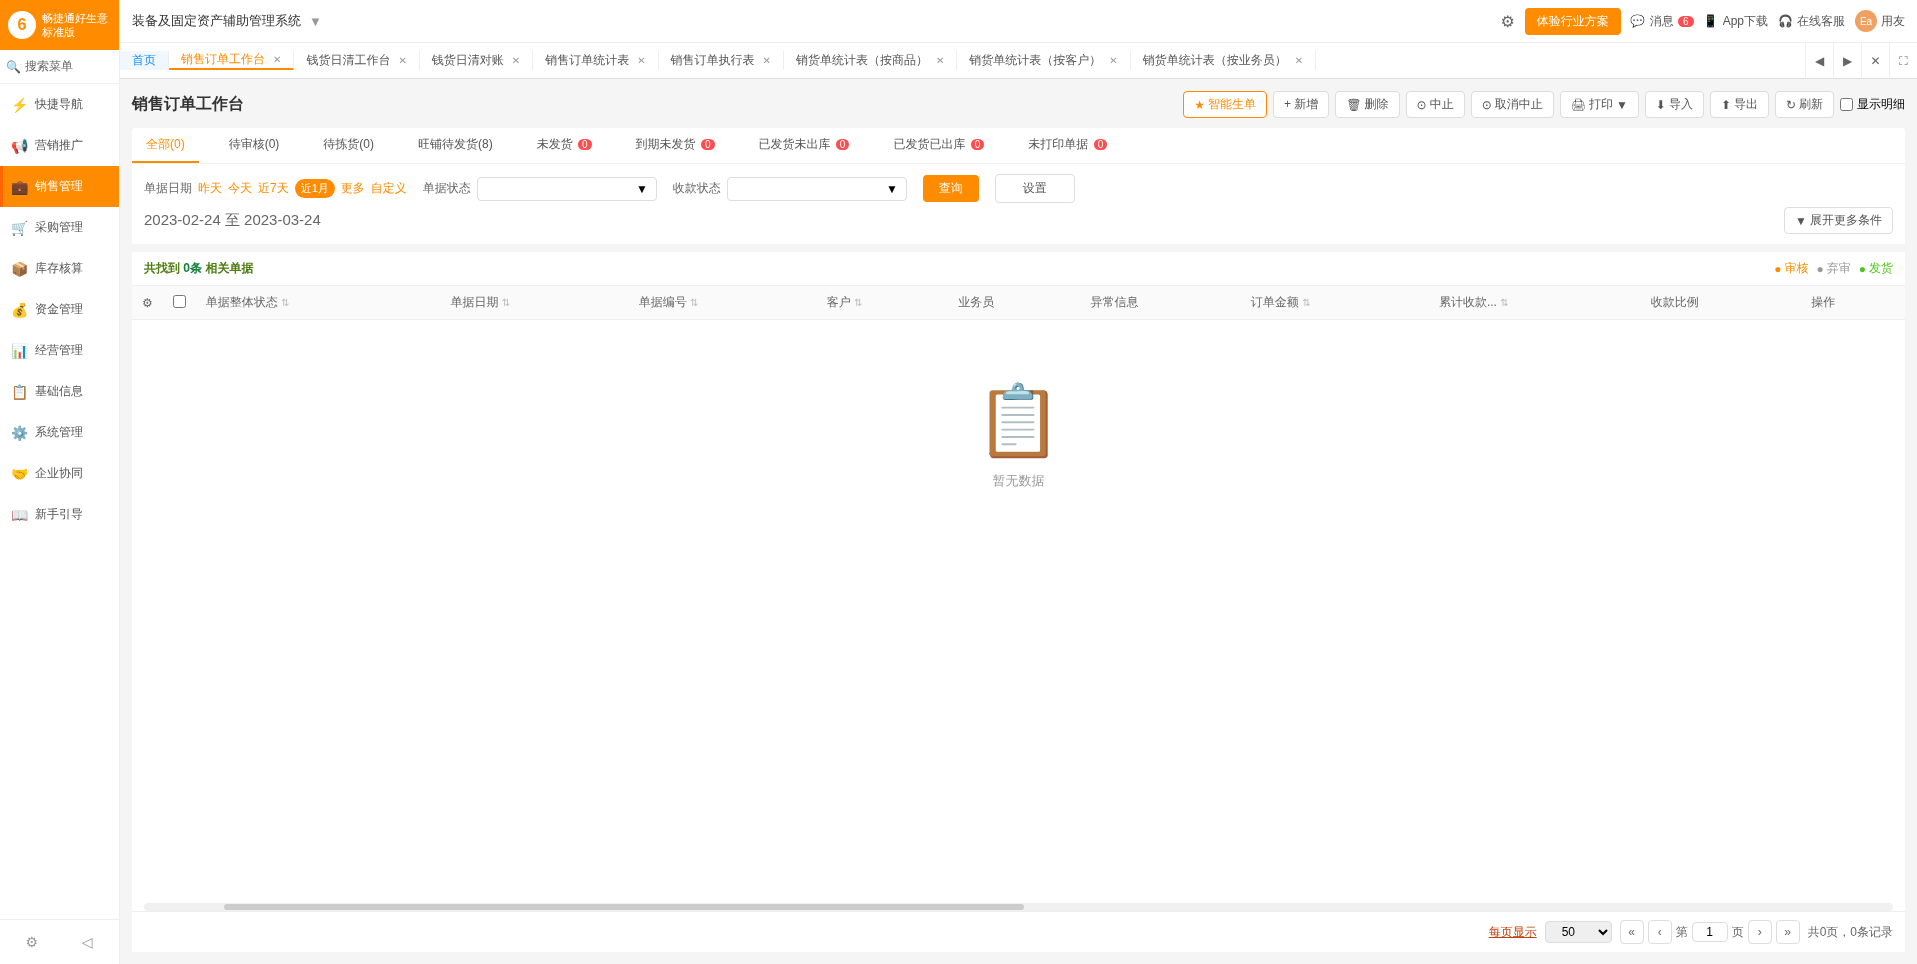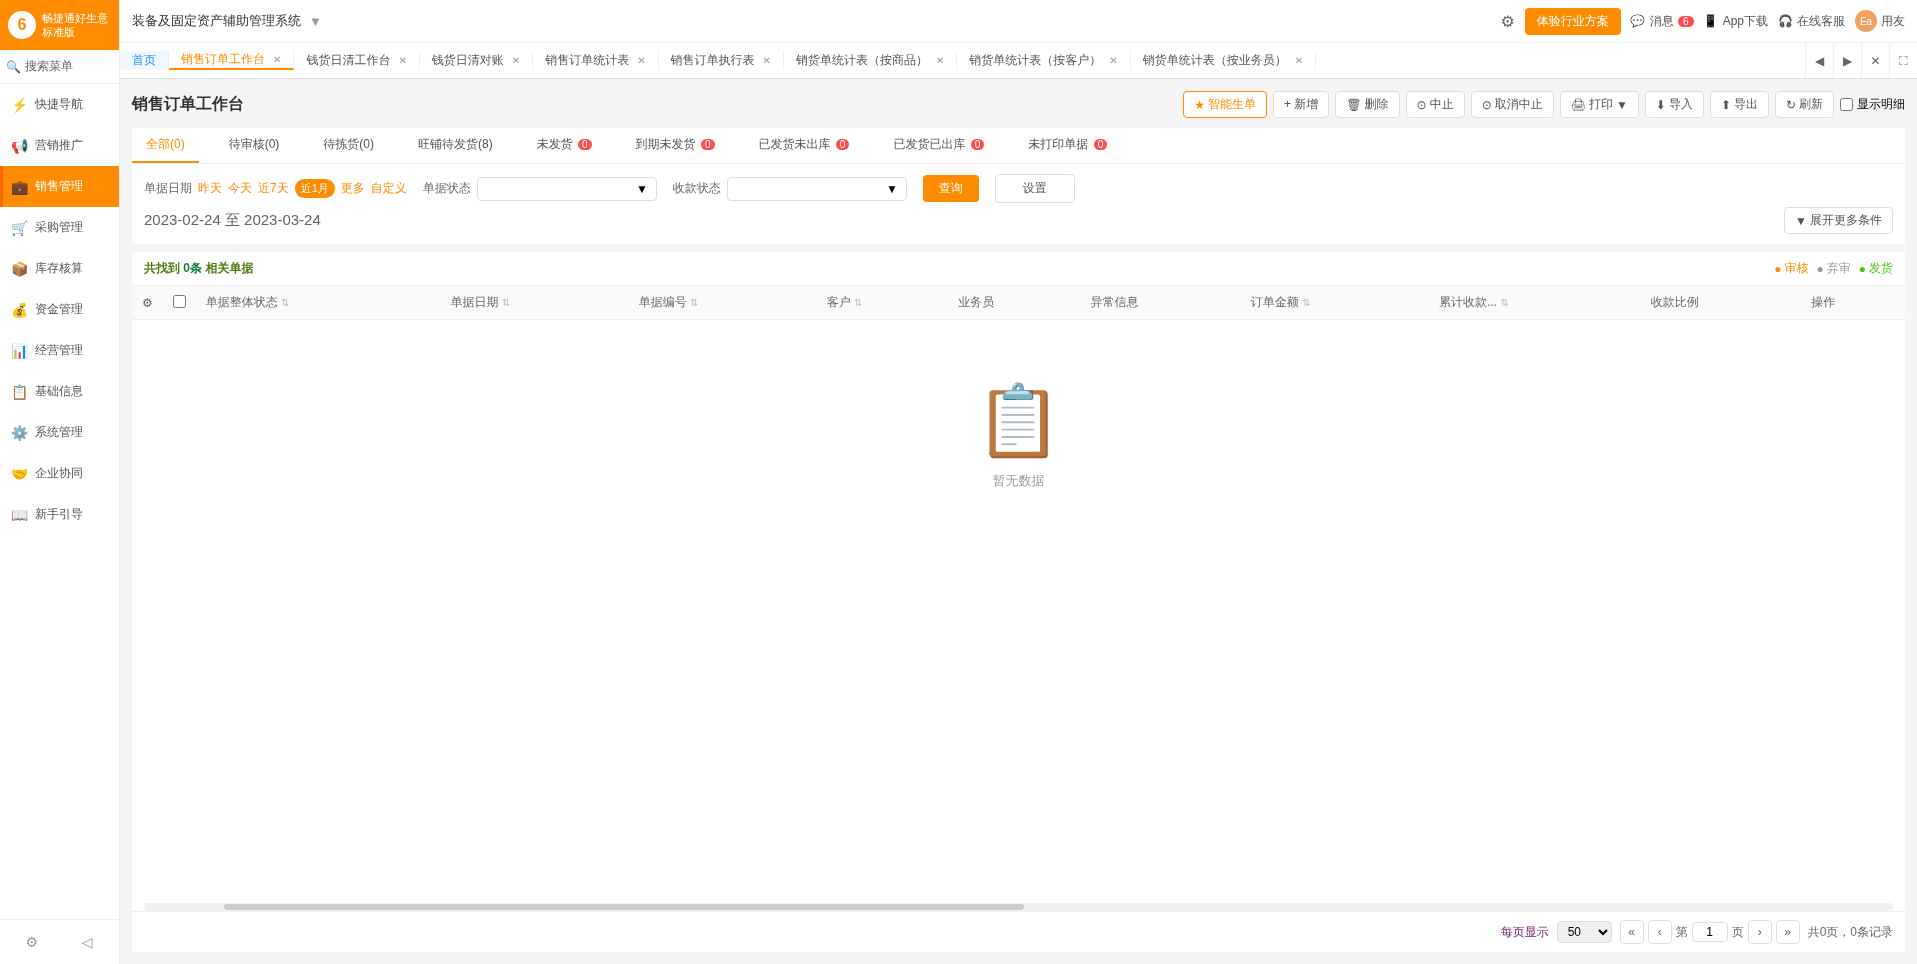--- a/index.html
+++ b/index.html
@@ -83,22 +83,22 @@
     thead th .sort-icon { color: #bbb; font-size: 10px; }
     .col-checkbox { width: 30px; }
     .col-settings { width: 30px; }
 
     
     .empty-state { display: flex; flex-direction: column; align-items: center; justify-content: center; flex: 1; padding: 60px 0; }
     .empty-text { color: #999; font-size: 13px; }
 
     
     .pagination { display: flex; align-items: center; justify-content: flex-end; padding: 8px 12px; border-top: 1px solid #eee; background: #fff; gap: 8px; }
-    .page-size-label { color: #701a75; font-size: 12px; }
-    .page-size-select { border: 1px solid #ddd; border-radius: 4px; padding: 2px 6px; font-size: 12px; cursor: pointer; }
+    .page-size-label { color: #c2410c; font-size: 12px; text-decoration: underline; }
+    .page-size-select { border: 1px solid #ddd; border-radius: 4px; padding: 2px 12px; font-size: 12px; cursor: pointer; }
     .page-nav { display: flex; align-items: center; gap: 4px; }
     .page-nav-btn { width: 24px; height: 24px; display: flex; align-items: center; justify-content: center; border: 1px solid #ddd; border-radius: 4px; cursor: pointer; color: #666; font-size: 12px; }
     .page-input { border: 1px solid #ddd; border-radius: 4px; width: 36px; padding: 2px 4px; text-align: center; font-size: 12px; }
     .page-total { color: #666; font-size: 12px; }
 
     .scrollbar-area { height: 8px; background: #f0f0f0; margin: 0 12px; border-radius: 4px; display: flex; align-items: center; }
     .scrollbar-thumb { width: 800px; height: 6px; background: #ccc; border-radius: 3px; margin-left: 80px; }
   </style>
 </head>
 <body>

